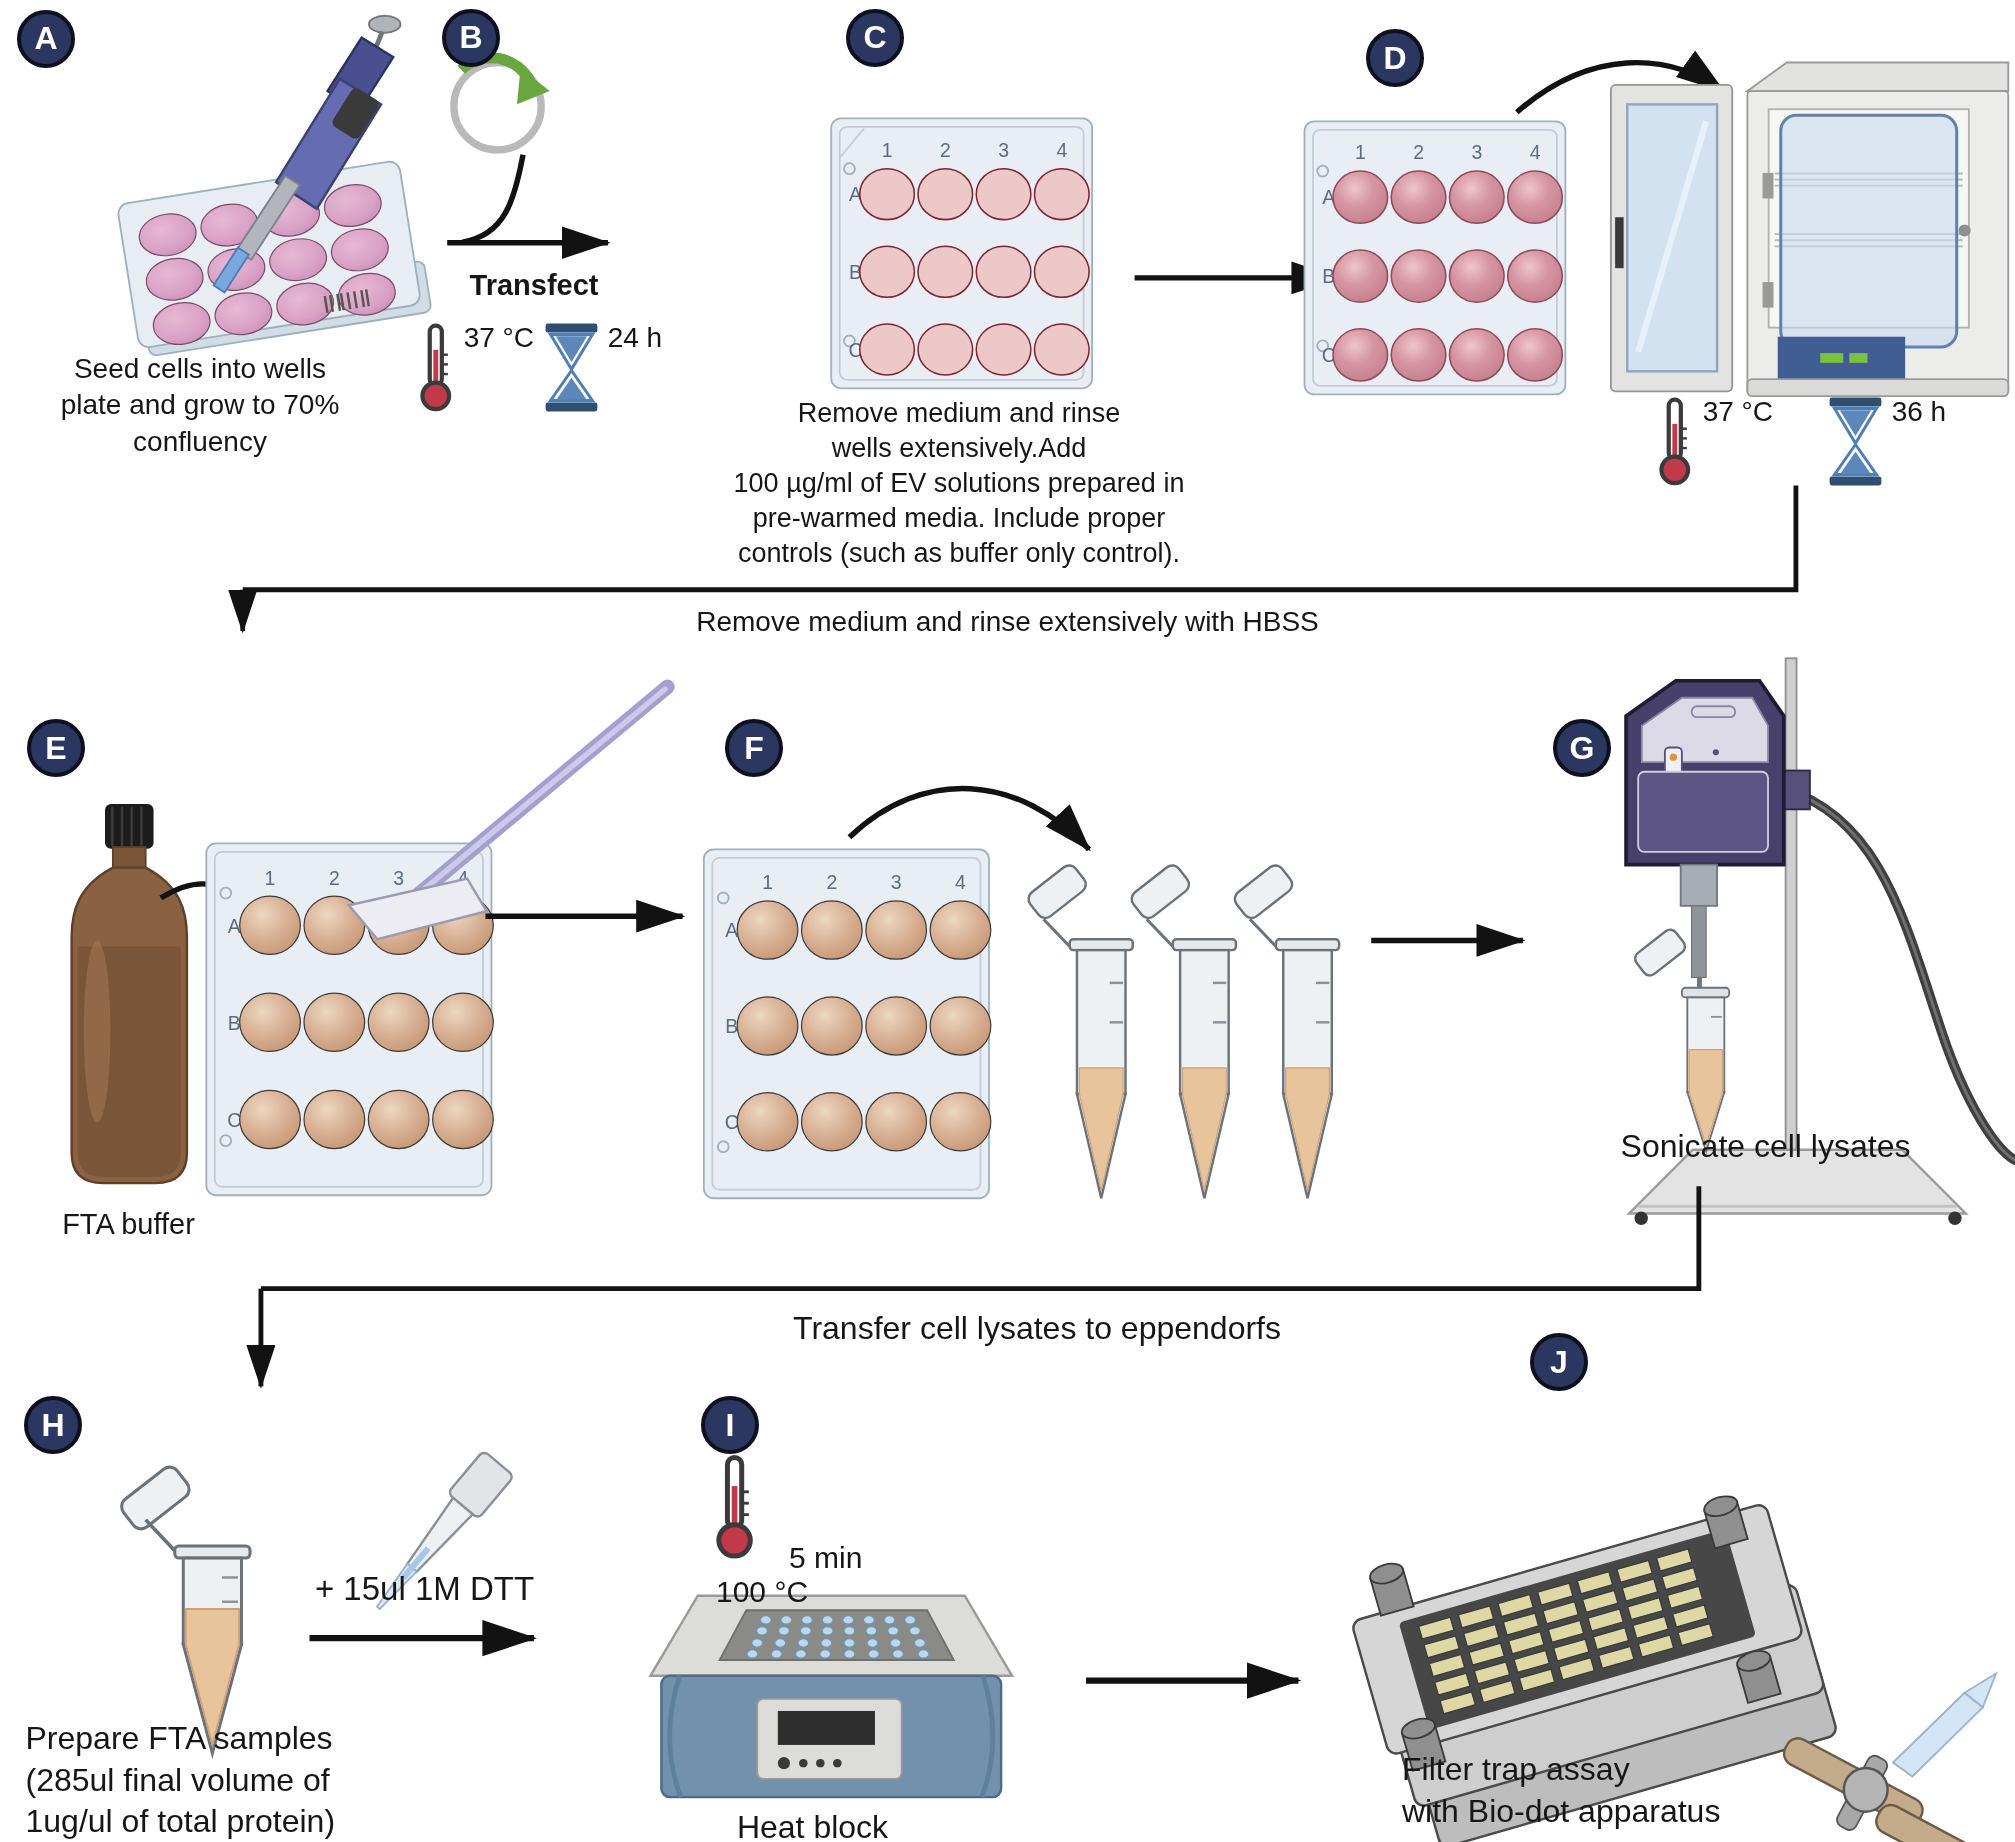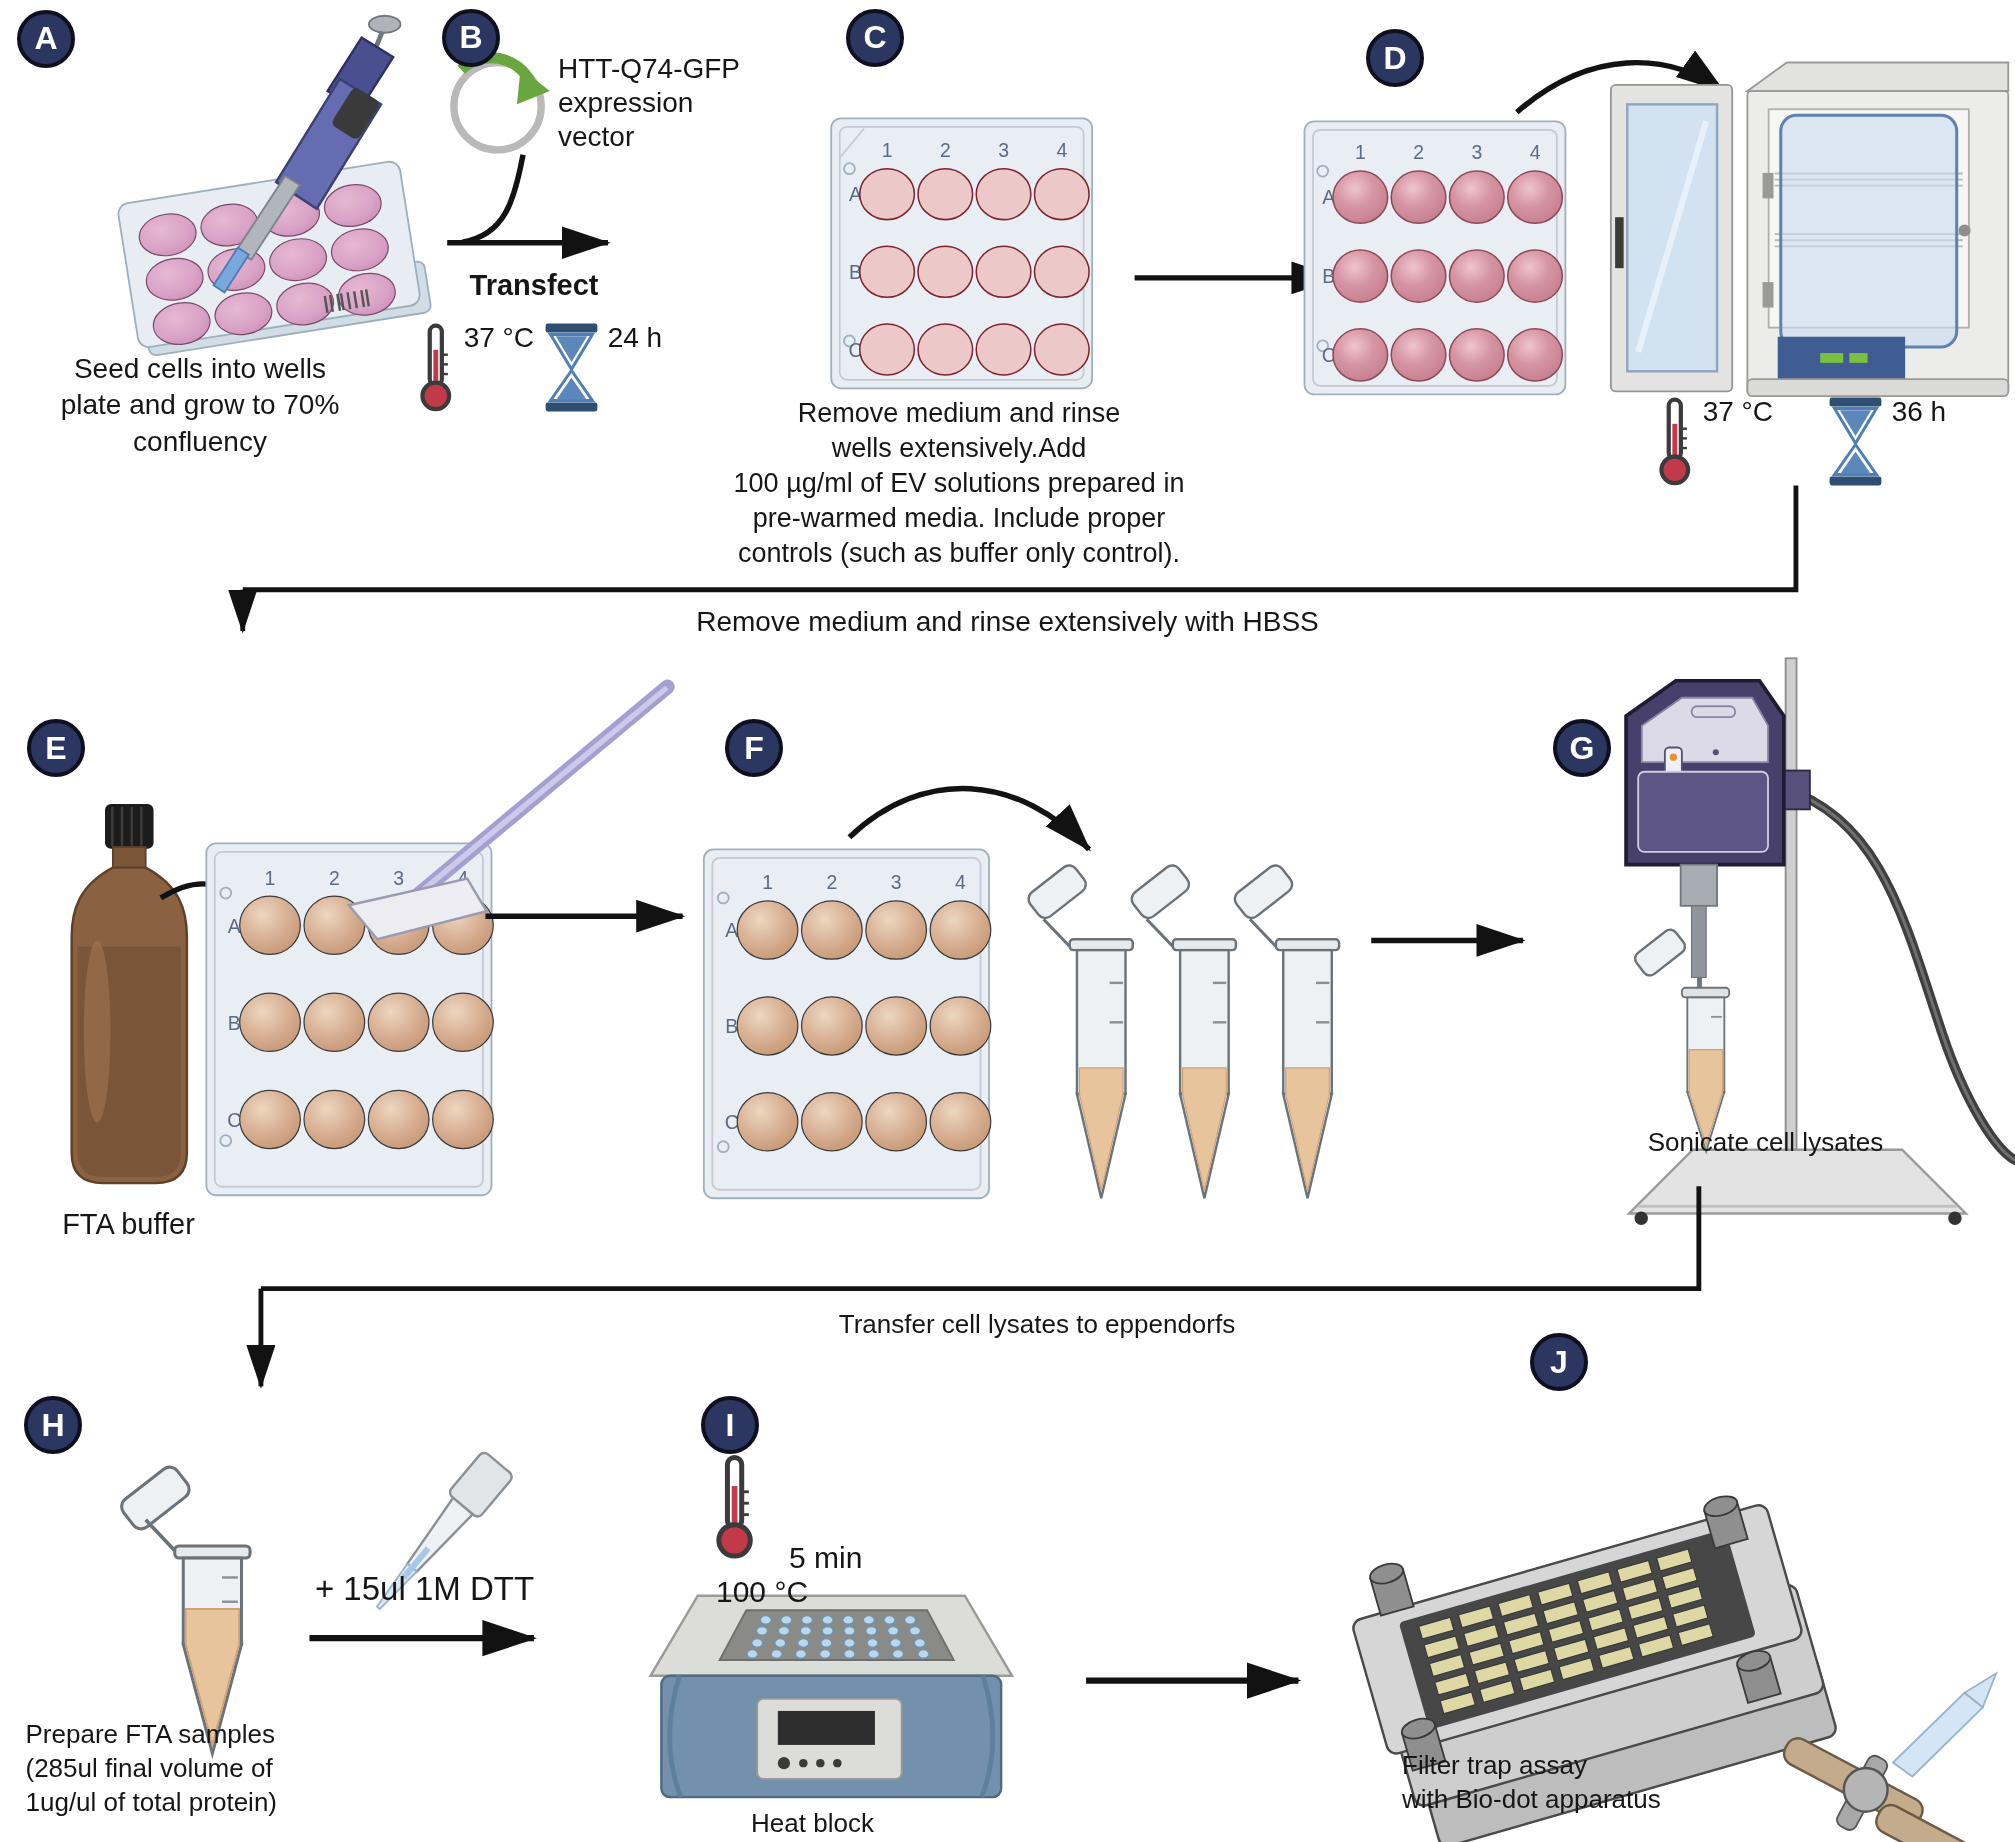--- a/index.html
+++ b/index.html
@@ -4,21 +4,21 @@
 <style>
   html,body{margin:0;padding:0;background:#fff;}
   .stage{position:relative;width:2015px;height:1842px;background:#ffffff;overflow:hidden;
          font-family:"Liberation Sans", sans-serif;color:#161616;}
   .art{position:absolute;left:0;top:0;}
   .badge{position:absolute;width:58px;height:58px;border-radius:50%;background:#2b3760;
          border:4.2px solid #0e1020;color:#ffffff;font-weight:bold;font-size:32px;
          display:flex;align-items:center;justify-content:center;box-sizing:border-box;}
   .cap{position:absolute;font-size:28px;line-height:1.3;white-space:pre-line;text-align:center;}
   .cap-left{text-align:left;}
-  .big{font-size:26px;}
+  .big{font-size:32px;}
   .c5{font-size:27px;line-height:1.3;}
   .bold{font-weight:bold;}
   .irow{position:absolute;display:flex;align-items:flex-start;gap:9.7px;font-size:28px;}
   .irow svg{flex:0 0 auto;}
   .lbl{position:absolute;font-size:28px;white-space:pre-line;}
 </style>
 </head>
 <body>
 
 <div class="stage">
@@ -477,23 +477,20 @@
 <div class="badge" style="left:725px;top:719px;">F</div>
 <div class="badge" style="left:1553px;top:719px;">G</div>
 <div class="badge" style="left:24px;top:1396px;">H</div>
 <div class="badge" style="left:701px;top:1396px;">I</div>
 <div class="badge" style="left:1530px;top:1333px;">J</div>
 
 <div class="cap" style="left:24px;top:351px;width:352px;">Seed cells into wells
 plate and grow to 70%
 confluency</div>
 
-<div class="cap cap-left" style="left:558px;top:52px;width:255px;line-height:1.22;">HTT-Q74-GFP
-expression
-vector</div>
 <div class="cap bold" style="left:446px;top:267px;width:176px;font-size:29px;">Transfect</div>
 <div class="irow" style="left:420px;top:322px;">
   <svg width="34" height="92" viewBox="0 0 56 152">
     <rect x="16" y="6" width="20" height="98" rx="10" fill="#ffffff" stroke="#3b3b3b" stroke-width="7"></rect>
     <rect x="22" y="46" width="8" height="56" fill="#c23a4a"></rect>
     <circle cx="26" cy="122" r="22" fill="#c23a4a" stroke="#3b3b3b" stroke-width="7"></circle>
     <line x1="38" y1="54" x2="46" y2="54" stroke="#3b3b3b" stroke-width="4"></line>
     <line x1="38" y1="70" x2="46" y2="70" stroke="#3b3b3b" stroke-width="4"></line>
     <line x1="38" y1="86" x2="46" y2="86" stroke="#3b3b3b" stroke-width="4"></line>
   </svg>

